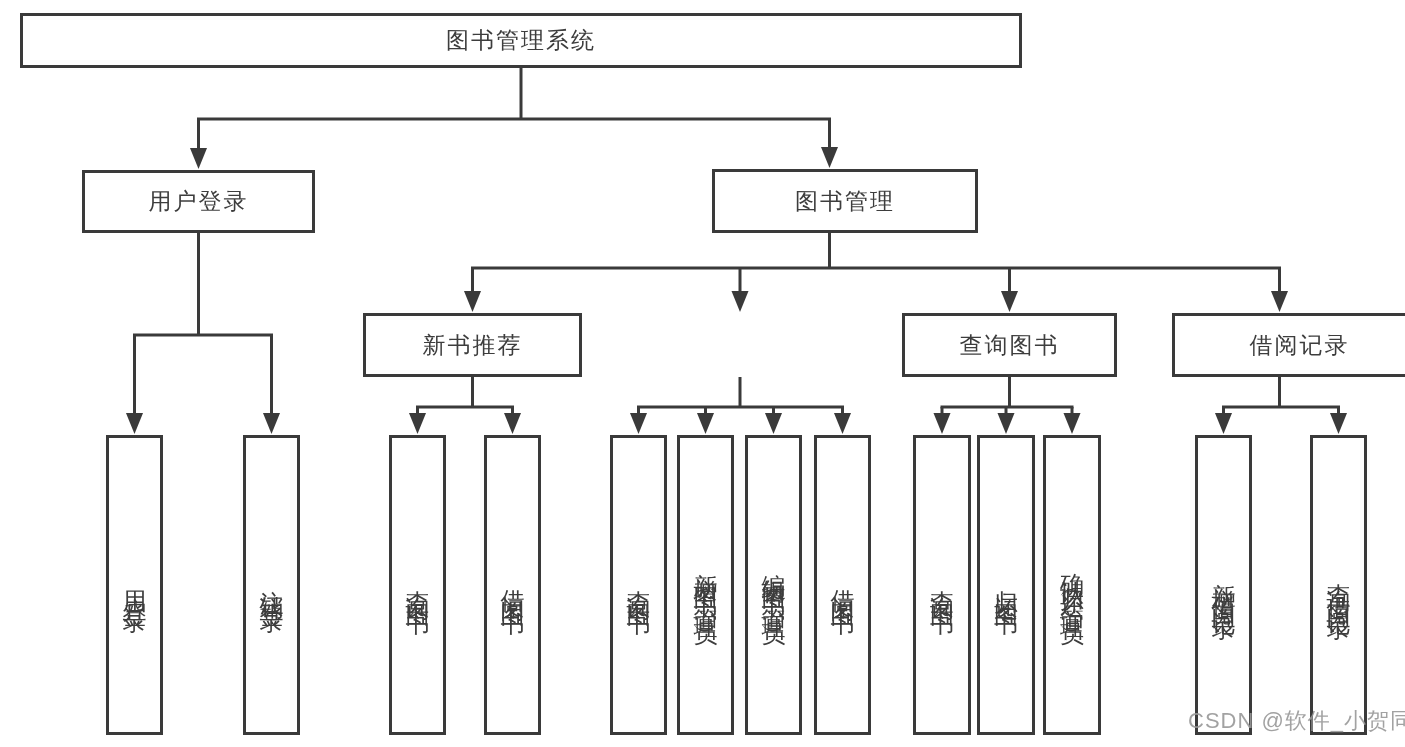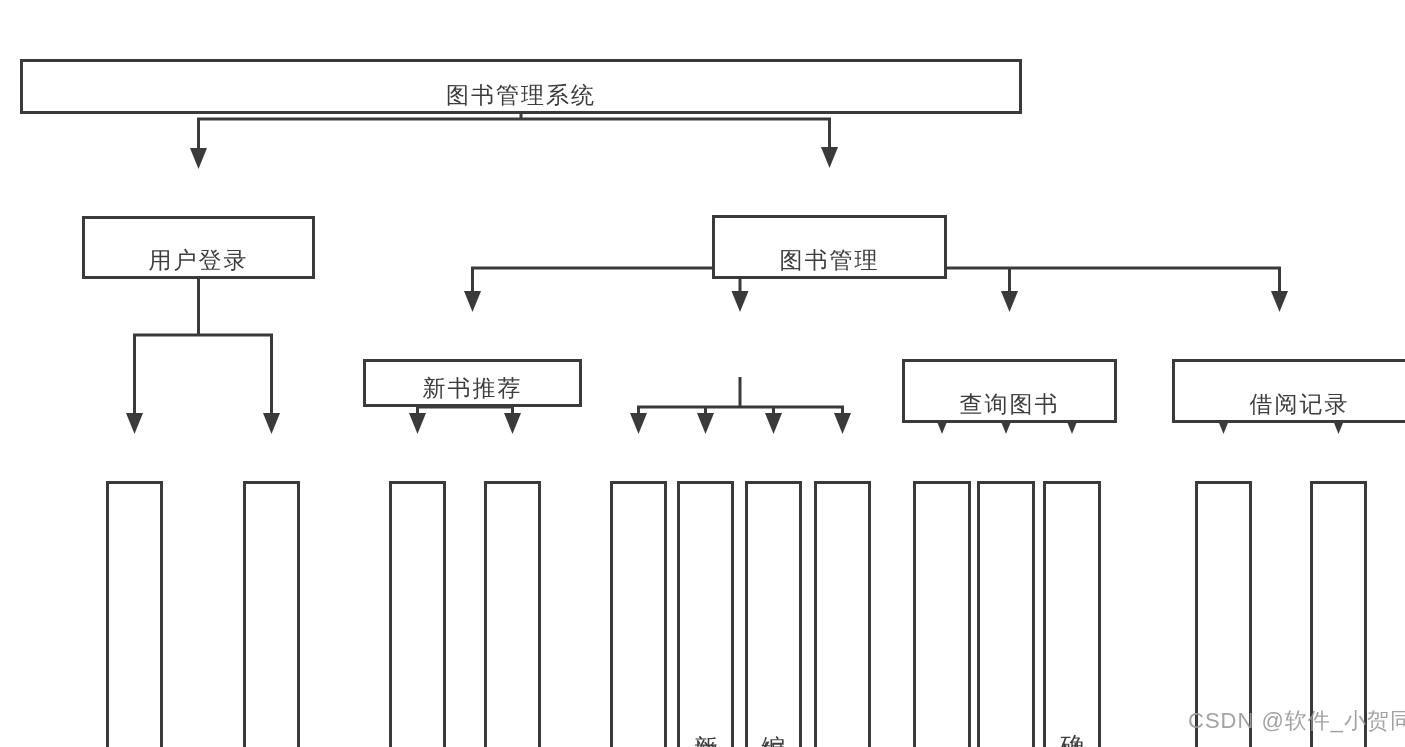--- a/index.html
+++ b/index.html
@@ -10,25 +10,24 @@
     overflow:hidden;
     font-family:"Liberation Sans", sans-serif;
   }
   #connectors{position:absolute;left:0;top:0;width:1405px;height:747px;}
   .box{
     position:absolute;
     box-sizing:border-box;
     background:#fff;
     border:3px solid #3a3a3a;
     display:flex;
-    align-items:flex-end;
+    align-items:center;
     justify-content:center;
     color:#3d3d3d;
     z-index:2;
-    margin-top:46px;
   }
   .box.h .lbl{
     font-size:23px;
     letter-spacing:2px;
     white-space:nowrap;
   }
   .box.v .lbl{
     writing-mode:vertical-rl;
     font-size:24px;
     letter-spacing:7px;
@@ -105,24 +104,24 @@
       <polygon points="1330,413 1347,413 1338.5,434" fill="#3a3a3a"></polygon>
     </svg>
 
   <div class="watermark">CSDN @软件_小贺同学</div>
 <div class="box h" style="left: 20px; top: 13px; width: 1002px; height: 55px;">
       <span class="lbl">图书管理系统</span>
     </div>
     <div class="box h" style="left: 82px; top: 170px; width: 233px; height: 63px;">
       <span class="lbl">用户登录</span>
     </div>
-    <div class="box h" style="left: 712px; top: 169px; width: 235px; height: 64px;">
+    <div class="box h" style="left: 712px; top: 169px; width: 266px; height: 64px;">
       <span class="lbl">图书管理</span>
     </div>
-    <div class="box h" style="left: 363px; top: 313px; width: 219px; height: 48px;">
+    <div class="box h" style="left: 363px; top: 313px; width: 219px; height: 64px;">
       <span class="lbl">新书推荐</span>
     </div>
     <div class="box h" style="left: 902px; top: 313px; width: 215px; height: 64px;">
       <span class="lbl">查询图书</span>
     </div>
     <div class="box h" style="left: 1172px; top: 313px; width: 255px; height: 64px;">
       <span class="lbl">借阅记录</span>
     </div>
     <div class="box v" style="left: 106px; top: 435px; width: 57px; height: 300px;">
       <span class="lbl">用户登录</span>

